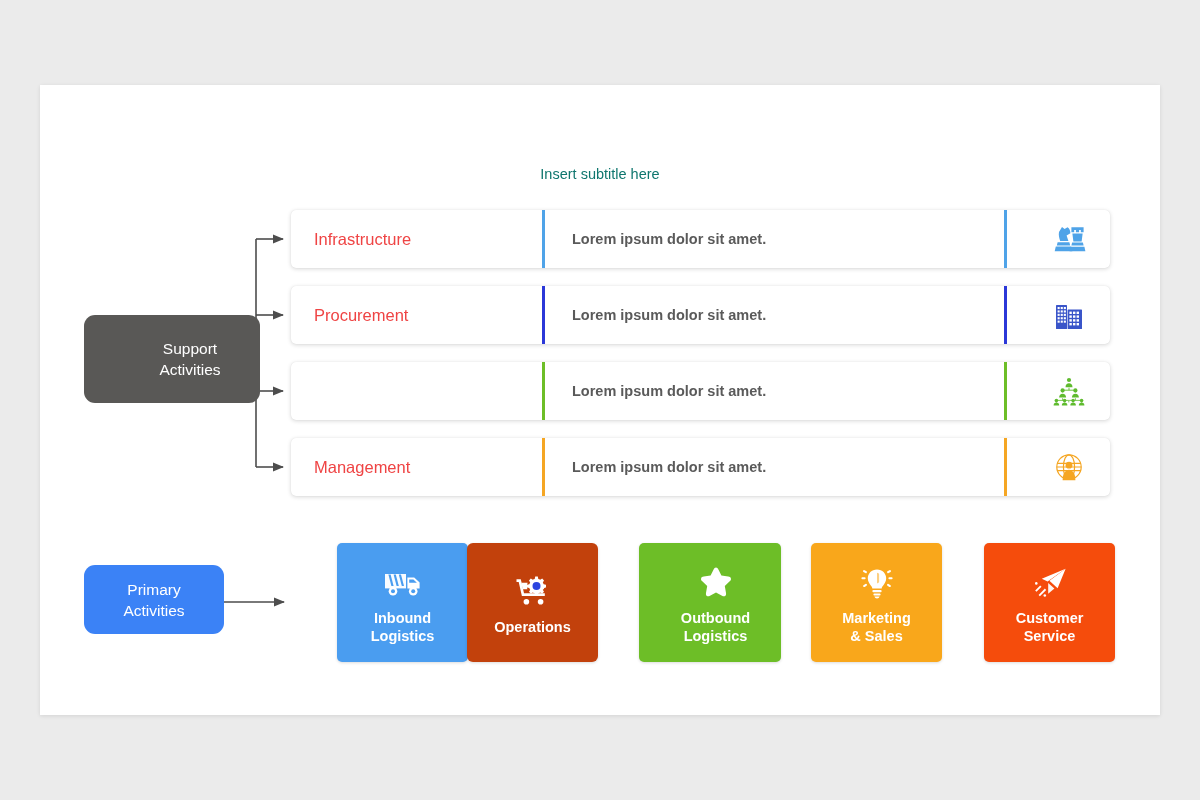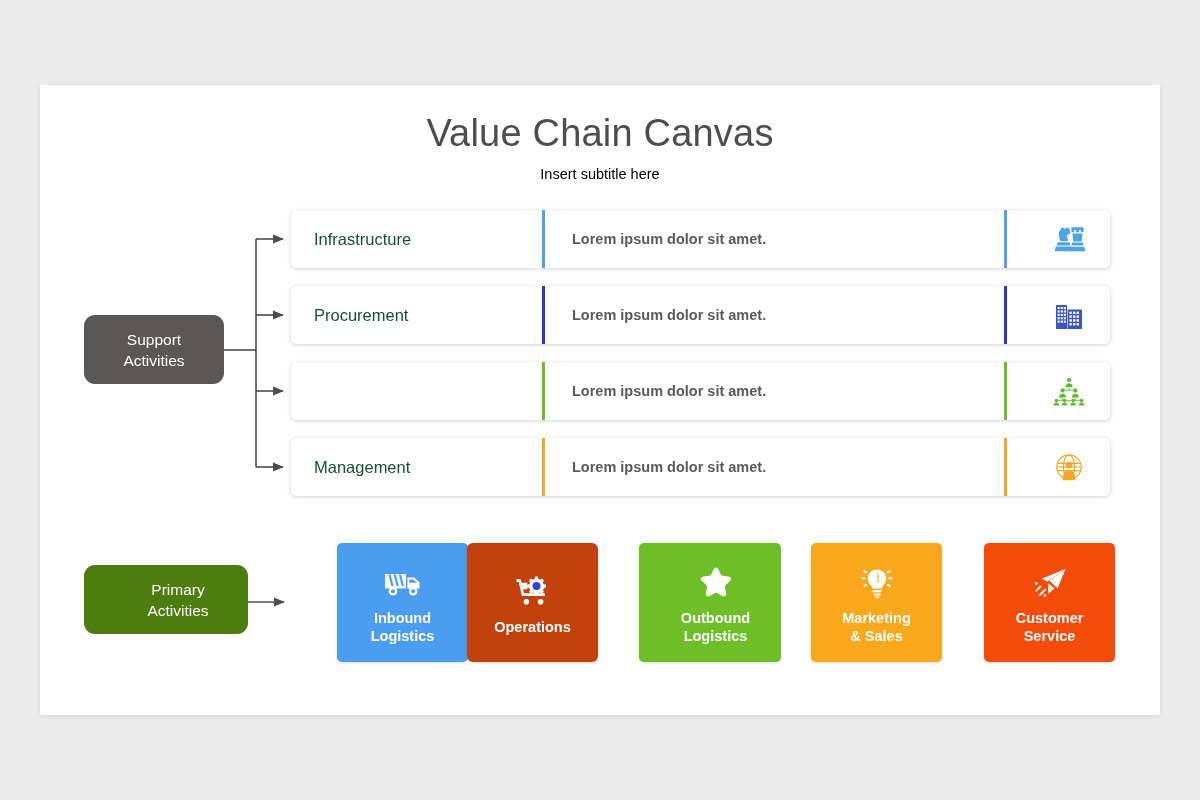--- a/index.html
+++ b/index.html
@@ -37,38 +37,38 @@
     letter-spacing: 0.2px;
   }
   .subtitle {
     position: absolute;
     left: 0;
     top: 81px;
     width: 1120px;
     text-align: center;
     font-size: 14.5px;
     font-weight: 400;
-    color: #000000;
+    color: #0f766e;
   }
 
   
   .group-box {
     position: absolute;
     background: #595856;
     border-radius: 11px;
     color: #ffffff;
     font-size: 15.5px;
     line-height: 21px;
     text-align: center;
     display: flex;
     align-items: center;
     justify-content: center;
   }
   .group-box span { display: block; white-space: pre-line; }
-  #support-box { left: 44px; top: 230px; width: 140px; height: 69px; }
+  #support-box { left: 44px; top: 230px; width: 140px; height: 88px; padding-left: 36px; }
   #primary-box { left: 44px; top: 480px; width: 140px; height: 69px; }
 
   
   .conn-svg {
     position: absolute;
     left: 0; top: 0;
     width: 1120px; height: 630px;
     pointer-events: none;
   }
 
@@ -87,21 +87,21 @@
   #row-2 { top: 277px; }
   #row-3 { top: 353px; }
 
   .row-label {
     position: absolute;
     left: 23px;
     top: 0;
     height: 58px;
     line-height: 58px;
     font-size: 16.5px;
-    color: #14532d;
+    color: #ef4444;
   }
   .row-desc {
     position: absolute;
     left: 281px;
     top: 0;
     height: 58px;
     line-height: 58px;
     font-size: 14.5px;
     color: #5a5a5a;
     font-weight: bold;
@@ -160,21 +160,20 @@
     line-height: 18px;
     text-align: center;
     white-space: pre-line;
   }
 </style>
 </head>
 <body style="background: rgb(235, 235, 235);">
 
 <div class="slide">
 
-  <div class="title">Value Chain Canvas</div>
   <div class="subtitle">Insert subtitle here</div>
 
   <svg class="conn-svg" viewBox="0 0 1120 630">
     <defs>
       <marker id="arrowhead" markerWidth="7" markerHeight="7" refX="6.4" refY="3" orient="auto">
         <path d="M0,0.2 L7,3 L0,5.8 Z" fill="#4d4d4d"></path>
       </marker>
     </defs>
 
     <path d="M184,265 L216,265" stroke="#4d4d4d" stroke-width="1.6" fill="none"></path>
@@ -184,21 +183,21 @@
     <path d="M216,306 L243,306" stroke="#4d4d4d" stroke-width="1.6" fill="none" marker-end="url(#arrowhead)"></path>
     <path d="M216,382 L243,382" stroke="#4d4d4d" stroke-width="1.6" fill="none" marker-end="url(#arrowhead)"></path>
 
     <path d="M184,517 L244,517" stroke="#4d4d4d" stroke-width="1.6" fill="none" marker-end="url(#arrowhead)"></path>
   </svg>
 
   <div class="group-box" id="support-box" style="background: rgb(89, 88, 86);">
     <span>Support
 Activities</span>
   </div>
-  <div class="group-box" id="primary-box" style="background: #4d7c0f; padding-left: 24px;">
+  <div class="group-box" id="primary-box" style="background: #3b82f6;">
     <span>Primary
 Activities</span>
   </div>
 
   <div class="row" id="row-0">
     <div class="row-label">Infrastructure</div>
     <div class="row-div div-a" style="background: rgb(79, 163, 232);"></div>
     <div class="row-desc">Lorem ipsum dolor sit amet.</div>
     <div class="row-div div-b" style="background: rgb(79, 163, 232);"></div>
     <div class="row-icon">

